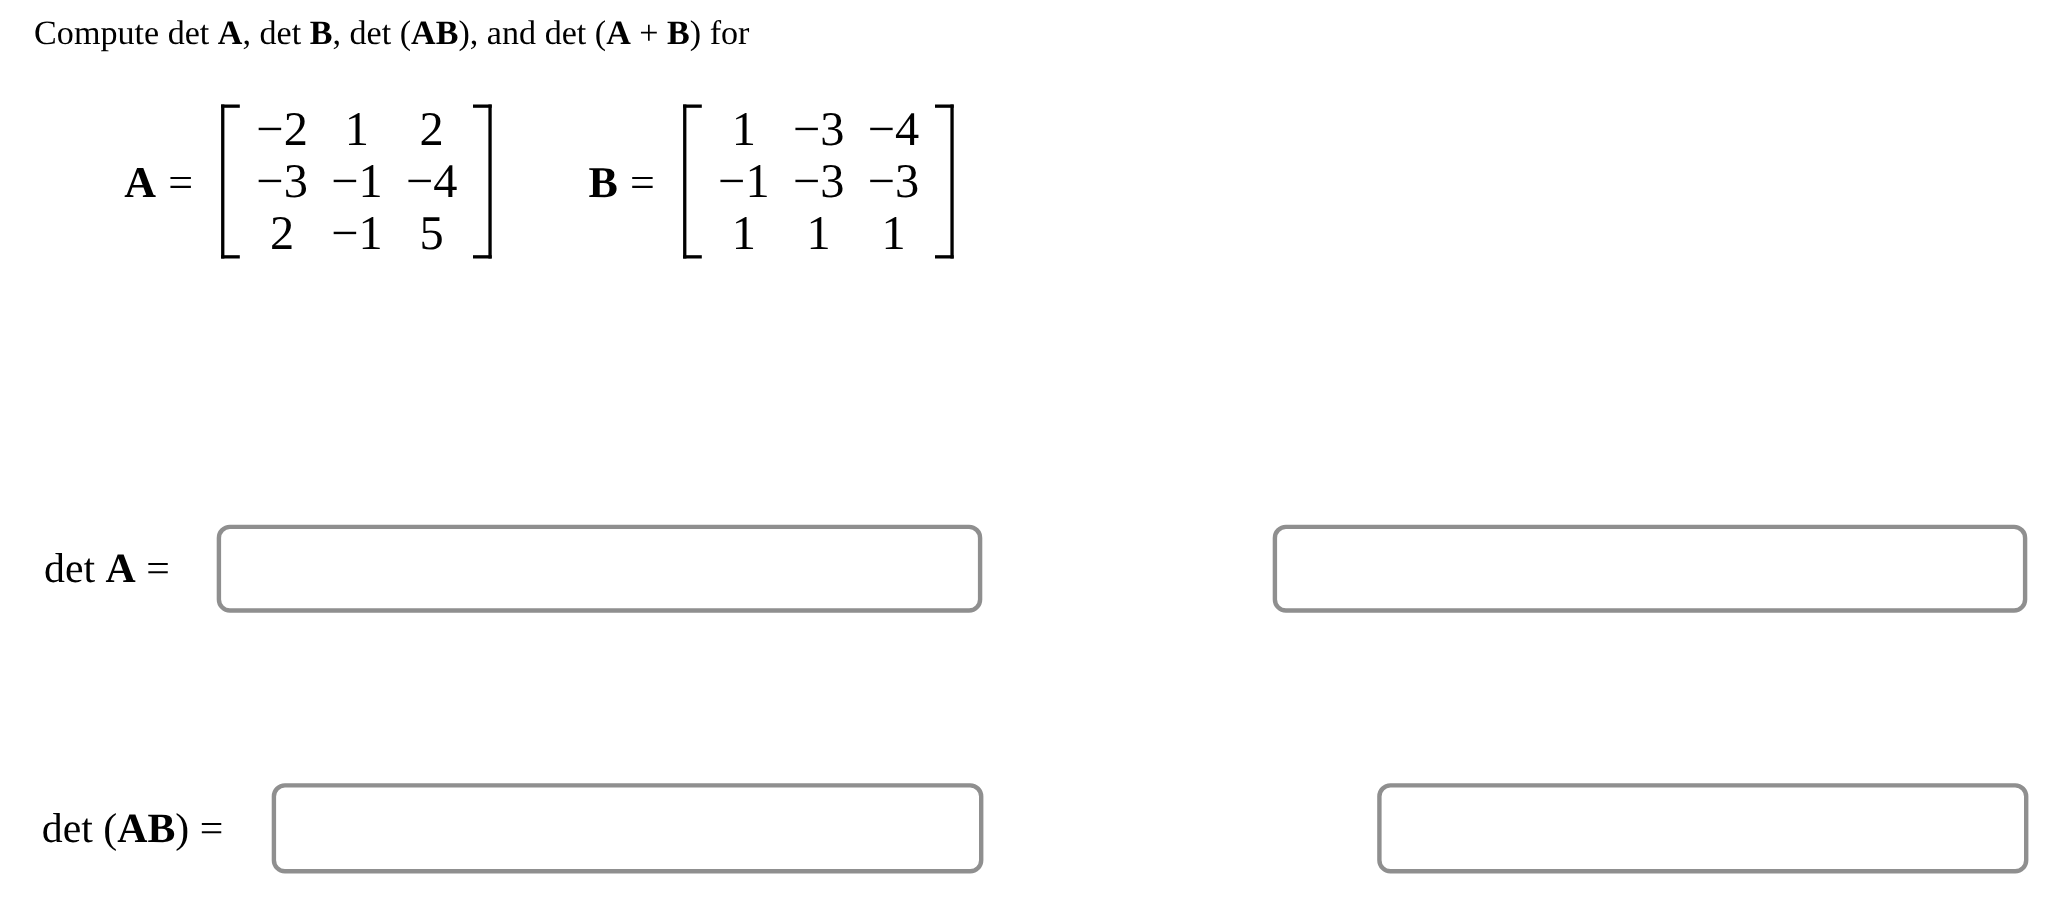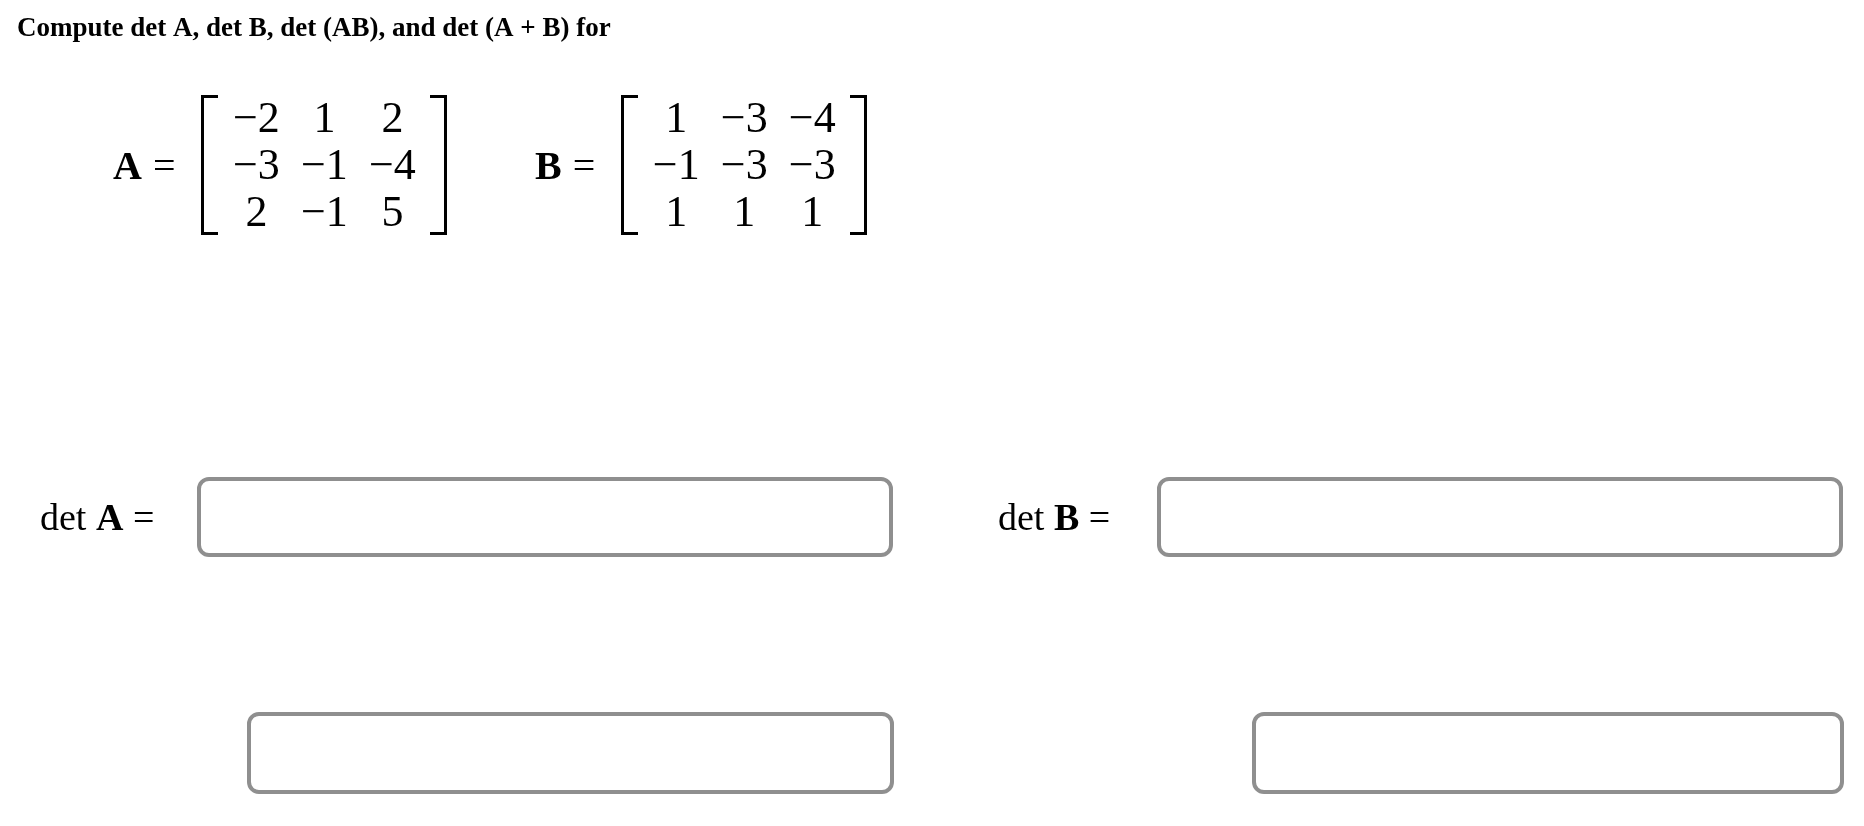--- a/index.html
+++ b/index.html
@@ -9,26 +9,25 @@
     height: 826px;
     background: #ffffff;
     font-family: "Liberation Serif", serif;
     color: #000000;
     overflow: hidden;
   }
 
   
   .title {
     position: absolute;
-    left: 17px;
+    left: 31px;
     top: 12px;
-    font-size: 27px;
+    font-size: 31px;
     line-height: 1.15;
     white-space: nowrap;
-    font-weight: bold;
   }
 
   
   .matrix-group {
     position: absolute;
     top: 95px;
     display: flex;
     align-items: center;
   }
   .matrix-group.mat-a { left: 113px; }
@@ -134,22 +133,22 @@
       </div>
       <div class="bracket right"></div>
     </div>
   </div>
 
   <div class="ans-label lbl-det-a">
     <span><span>det </span><b>A</b><span> =</span></span>
   </div>
   <input type="text" class="ans-input inp-det-a" aria-label="det A answer" value="" style="">
 
-  <div class="ans-label lbl-det-b">
-    <span><span>det </span><b>B</b><span> =</span></span>
-  </div>
   <input type="text" class="ans-input inp-det-b" aria-label="det B answer" value="" style="">
 
+  <div class="ans-label lbl-det-ab">
+    <span><span>det (</span><b>AB</b><span>) =</span></span>
+  </div>
   <input type="text" class="ans-input inp-det-ab" aria-label="det (AB) answer" value="" style="">
 
   <input type="text" class="ans-input inp-det-apb" aria-label="det (A + B) answer" value="" style="">
 
 </div>
 
 </body></html>

